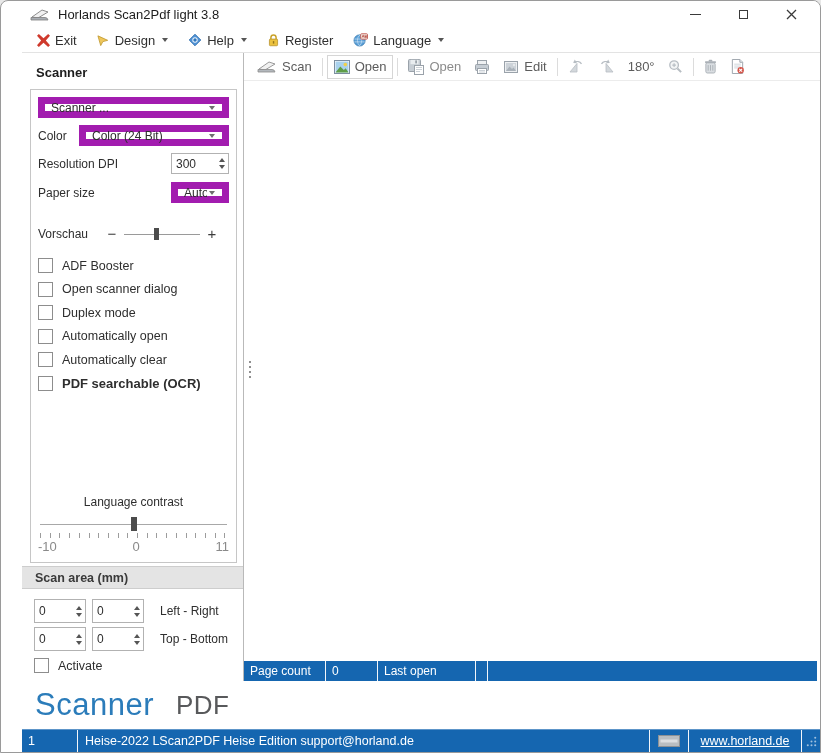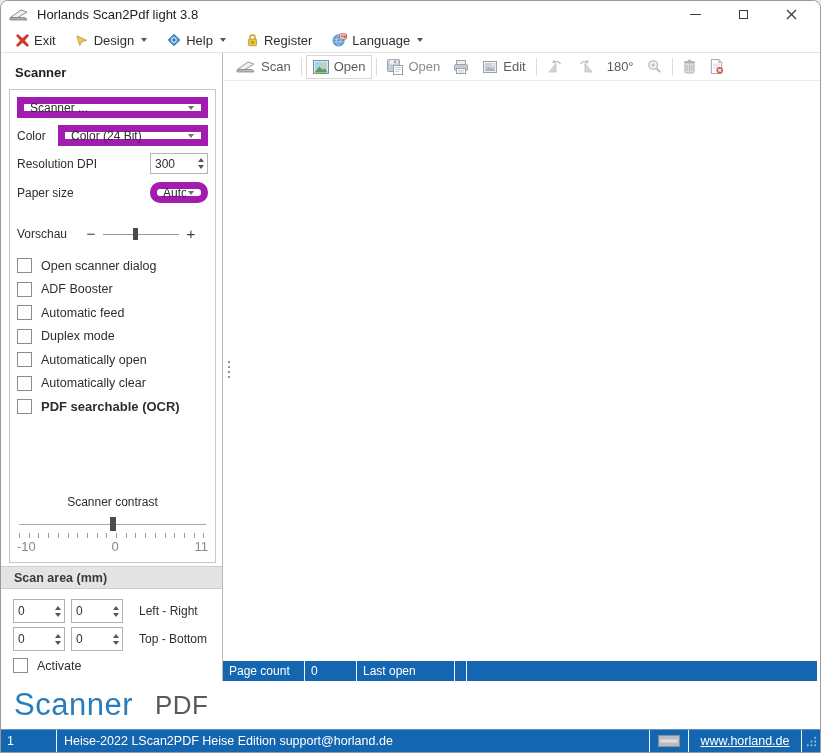--- a/index.html
+++ b/index.html
@@ -1,18 +1,18 @@
 <!DOCTYPE html>
 <html><head>
 <meta charset="utf-8">
 <style>
   * { margin:0; padding:0; box-sizing:border-box; }
   html,body { width:821px; height:753px; background:#e8e8e8; font-family:"Liberation Sans", sans-serif; }
   .window { width:821px; height:753px; background:#fff; border:1px solid #9a9a9a;
-            border-radius:8px 8px 0 0; overflow:hidden; display:flex; flex-direction:column; }
+            border-radius:8px 8px 0 0; overflow:hidden; display:flex; flex-direction:column;padding-left:21px; }
 
   
   .titlebar { height:27px; display:flex; align-items:center; padding:0 10px 0 8px; background:#fff; }
   .titlebar .tleft { display:flex; align-items:center; gap:8px; flex:1; }
   .title-text { font-size:13px; color:#1d1d1d; }
   .win-controls { display:flex; align-items:center; gap:34px; padding-right:12px; }
   .wc { width:14px; height:14px; display:flex; align-items:center; justify-content:center; cursor:default; }
   .wc-min-glyph { width:11px; height:1.4px; background:#3a3a3a; display:block; }
   .wc-max-glyph { width:9px; height:9px; border:1.3px solid #3a3a3a; display:block; }
 
@@ -219,69 +219,65 @@
             <input value="300" style="">
             <div class="arrows">
               <i class="tri-up"></i>
               <i class="tri-dn"></i>
             </div>
           </div>
         </div>
 
         <div class="gb-row" style="margin-bottom:18px;">
           <span class="gb-label" style="flex:1;">Paper size</span>
-          <div class="combo" style="width:58px;border-radius:10px;">
+          <div class="combo" style="width:58px;">
             <span class="cval">Auto</span>
             <i class="caret"></i>
           </div>
         </div>
 
         <div class="vorschau-row">
           <span class="gb-label" style="width:66px;">Vorschau</span>
           <span class="pm-btn">−</span>
           <div class="mini-slider">
             <div class="track"></div>
             <div class="handle"></div>
           </div>
           <span class="pm-btn">+</span>
         </div>
 
         <div class="checks">
           <div class="check-row">
             <span class="checkbox"></span>
+            <span class="check-label">ADF Booster</span>
+          </div>
+          <div class="check-row">
+            <span class="checkbox"></span>
             <span class="check-label">Open scanner dialog</span>
           </div>
           <div class="check-row">
             <span class="checkbox"></span>
-            <span class="check-label">ADF Booster</span>
+            <span class="check-label">Duplex mode</span>
           </div>
           <div class="check-row">
             <span class="checkbox"></span>
-            <span class="check-label">Automatic feed</span>
+            <span class="check-label">Automatically open</span>
           </div>
           <div class="check-row">
             <span class="checkbox"></span>
-            <span class="check-label">Duplex mode</span>
-          </div>
-          <div class="check-row">
-            <span class="checkbox"></span>
-            <span class="check-label">Automatically open</span>
-          </div>
-          <div class="check-row">
-            <span class="checkbox"></span>
             <span class="check-label">Automatically clear</span>
           </div>
           <div class="check-row bold">
             <span class="checkbox"></span>
             <span class="check-label">PDF searchable (OCR)</span>
           </div>
         </div>
 
         <div class="contrast">
-          <div class="contrast-label">Scanner contrast</div>
+          <div class="contrast-label">Language contrast</div>
           <div class="contrast-slider">
             <div class="track"></div>
             <div class="handle"></div>
           </div>
           <div class="ticks"></div>
           <div class="tick-labels">
             <span>-10</span>
             <span>0</span>
             <span>11</span>
           </div>

